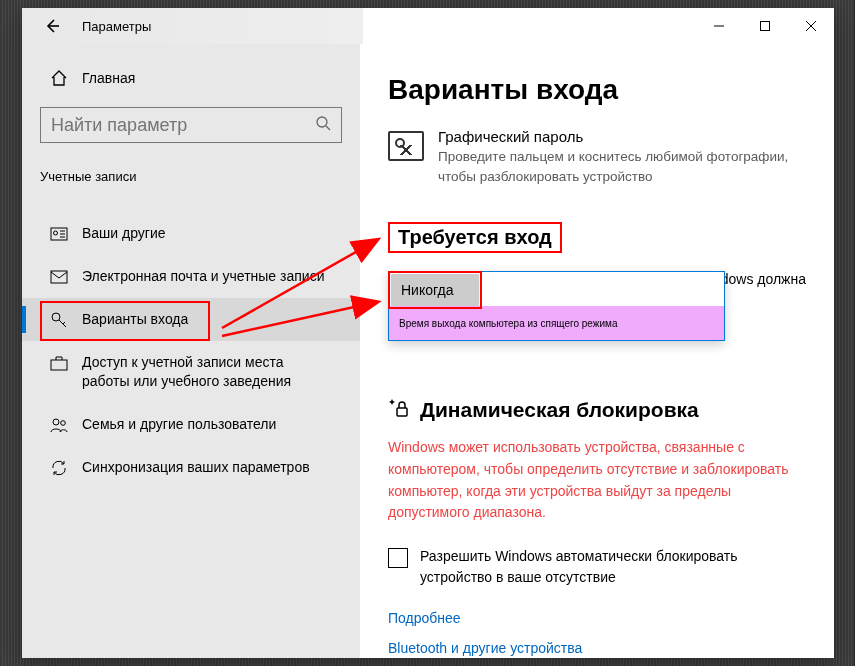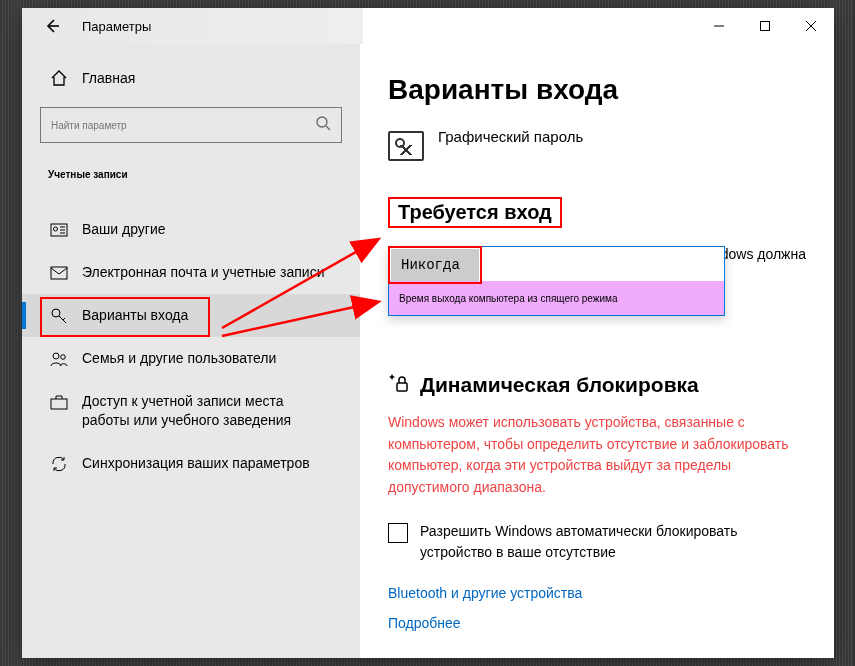--- a/index.html
+++ b/index.html
@@ -27,22 +27,22 @@
   .tb-controls { margin-left:auto; display:flex; }
   .tb-btn { width: 46px; height: 36px; display:flex; align-items:center; justify-content:center; cursor:pointer; }
 
   .body { flex:1; display:flex; min-height:0; }
   .sidebar {
     width: 338px; background:#e8e8e8; padding: 18px 0 0 0; display:flex; flex-direction:column;
     color:#000;
   }
   .home-row { display:flex; align-items:center; gap:14px; padding: 6px 0 6px 28px; font-size:14px; cursor:pointer;text-align:right; }
   .search-box { margin: 14px 18px 0 18px; height: 36px; border:1px solid #777; background:#fff0; display:flex; align-items:center; padding:0 10px; }
-  .search-box input { flex:1; border:none; background:transparent; outline:none; font-size:10px; color:#6d28d9; }
-  .section-label { padding: 26px 18px 10px 18px; font-size:10px; font-weight:700;margin-left:8px; }
+  .search-box input { flex:1; border:none; background:transparent; outline:none; font-size:18px; color:#6d28d9; }
+  .section-label { padding: 26px 18px 10px 18px; font-size:13px; font-weight:400; }
   .nav { margin-top: 18px; }
   .nav-item { display:flex; align-items:flex-start; gap:14px; padding: 12px 18px 12px 28px; font-size:14px; cursor:pointer; line-height:1.35; }
   .nav-item.active { background:#d8d8d8; position:relative; }
   .nav-item.active::before { content:""; position:absolute; left:0; top:8px; bottom:8px; width:4px; background:#0078d7; }
   .nav-icon { flex:0 0 18px; width:18px; height:18px; display:flex; align-items:center; justify-content:center; margin-top:1px; }
   .nav-text { flex:1; padding-right:10px; }
 
   .content { flex:1; background:#fff; padding: 30px 28px 0 28px; color:#000; overflow:hidden; position:relative; }
   h1.page-title { font-size: 28px; font-weight: 600; margin-bottom: 22px; }
   .picture-pw { display:flex; gap:14px; margin-bottom: 36px; }
@@ -58,21 +58,21 @@
   .subhead { font-size: 20px; font-weight:600; display:inline-block; padding:2px 8px; }
   .highlight-red { border:2px solid #ff0000;text-align:right; }
   .subhead-wrap { margin-bottom: 18px; }
 
   .reqtext-row { font-size:14px; margin-bottom:2px; position:relative; }
   .trailing-text { position:absolute; right:0; top:0; font-size:14px; background:#fff; padding-left:8px; }
 
   .dropdown-open { border:1px solid #0078d7; width: 337px; margin-top:0; position:relative; background:#fff;
     box-shadow: 0 4px 10px rgba(0,0,0,.18); }
   .dd-current-wrap { border:2px solid #ff0000; padding:1px; display:inline-block; position:absolute; top:-1px; left:-1px; z-index:2; }
-  .dd-current { height:32px; display:flex; align-items:center; padding:0 10px; background:#ccc; width: 88px; font-size:14px;font-family:Liberation Mono, monospace; }
+  .dd-current { height:32px; display:flex; align-items:center; padding:0 10px; background:#ccc; width: 88px; font-size:14px; }
   .dd-spacer { height:34px; }
   .dd-option { height:34px; display:flex; align-items:center; padding:0 10px; font-size:10px; background:#f0abfc; cursor:pointer; }
 
   .dynlock-head { display:flex; align-items:center; gap:10px; margin-top:56px; margin-bottom:14px; }
   .dynlock-head h2 { font-size:21px; font-weight:600; }
   .dyn-desc { font-size:14px; color:#ef4444; line-height:1.55; max-width:450px; }
 
   .check-row { display:flex; align-items:flex-start; gap:12px; margin-top:22px; }
   .checkbox { width:20px; height:20px; border:1.5px solid #000; flex:0 0 20px; margin-top:2px; cursor:pointer; }
   .check-label { font-size:14px; line-height:1.5; max-width:400px; }
@@ -169,35 +169,35 @@
               <svg width="18" height="18" viewBox="0 0 18 18">
                   <circle cx="6" cy="6" r="4" stroke="#000" fill="none"></circle>
                   <path d="M9 9 L16 16 M13 13 L15 11" stroke="#000" fill="none"></path>
                 </svg>
             </span>
             <span class="nav-text">Варианты входа</span>
           </div>
           <div class="nav-item">
             <span class="nav-icon">
               <svg width="18" height="16" viewBox="0 0 18 16">
+                  <rect x="1" y="5" width="16" height="10" stroke="#000" fill="none"></rect>
+                  <path d="M6 5 V2 H12 V5" stroke="#000" fill="none"></path>
+                </svg>
+            </span>
+            <span class="nav-text">Доступ к учетной записи места работы или учебного заведения</span>
+          </div>
+          <div class="nav-item">
+            <span class="nav-icon">
+              <svg width="18" height="16" viewBox="0 0 18 16">
                   <circle cx="6" cy="5" r="3" stroke="#000" fill="none"></circle>
                   <circle cx="13" cy="6" r="2.3" stroke="#000" fill="none"></circle>
                   <path d="M1 15 C1 11 11 11 11 15 M10 15 C10 12 17 12 17 15" stroke="#000" fill="none"></path>
                 </svg>
             </span>
             <span class="nav-text">Семья и другие пользователи</span>
-          </div>
-          <div class="nav-item">
-            <span class="nav-icon">
-              <svg width="18" height="16" viewBox="0 0 18 16">
-                  <rect x="1" y="5" width="16" height="10" stroke="#000" fill="none"></rect>
-                  <path d="M6 5 V2 H12 V5" stroke="#000" fill="none"></path>
-                </svg>
-            </span>
-            <span class="nav-text">Доступ к учетной записи места работы или учебного заведения</span>
           </div>
           <div class="nav-item">
             <span class="nav-icon">
               <svg width="18" height="18" viewBox="0 0 18 18">
                   <path d="M3 9 A6 6 0 0 1 14 5 M15 9 A6 6 0 0 1 4 13" stroke="#000" fill="none"></path>
                   <path d="M14 2 V5 H11 M4 16 V13 H7" stroke="#000" fill="none"></path>
                 </svg>
             </span>
             <span class="nav-text">Синхронизация ваших параметров</span>
           </div>
@@ -206,20 +206,21 @@
         </div>
       </div>
 
       <div class="content">
         <h1 class="page-title">Варианты входа</h1>
 
         <div class="picture-pw">
           <div class="pp-icon"></div>
           <div class="pp-text">
             <div class="pp-title">Графический пароль</div>
+            <div class="pp-desc">Проведите пальцем и коснитесь любимой фотографии, чтобы разблокировать устройство</div>
           </div>
         </div>
 
         <div class="subhead-wrap">
           <span class="subhead highlight-red">Требуется вход</span>
         </div>
 
         <div class="reqtext-row">
           <span class="trailing-text">Windows должна</span>
         </div>
@@ -242,22 +243,22 @@
           </span>
           <h2>Динамическая блокировка</h2>
         </div>
         <div class="dyn-desc">Windows может использовать устройства, связанные с компьютером, чтобы определить отсутствие и заблокировать компьютер, когда эти устройства выйдут за пределы допустимого диапазона.</div>
 
         <div class="check-row">
           <div class="checkbox"></div>
           <div class="check-label">Разрешить Windows автоматически блокировать устройство в ваше отсутствие</div>
         </div>
 
+        <a class="link">Подробнее</a>
         <a class="link">Bluetooth и другие устройства</a>
-        <a class="link">Подробнее</a>
       </div>
     </div>
 
     <svg class="arrow-svg" style="left:0; top:0;" width="812" height="650">
       <defs>
         <marker id="ah" markerWidth="12" markerHeight="10" refX="10" refY="5" orient="auto">
           <path d="M0 0 L12 5 L0 10 Z" fill="#ff0000"></path>
         </marker>
       </defs>
 

